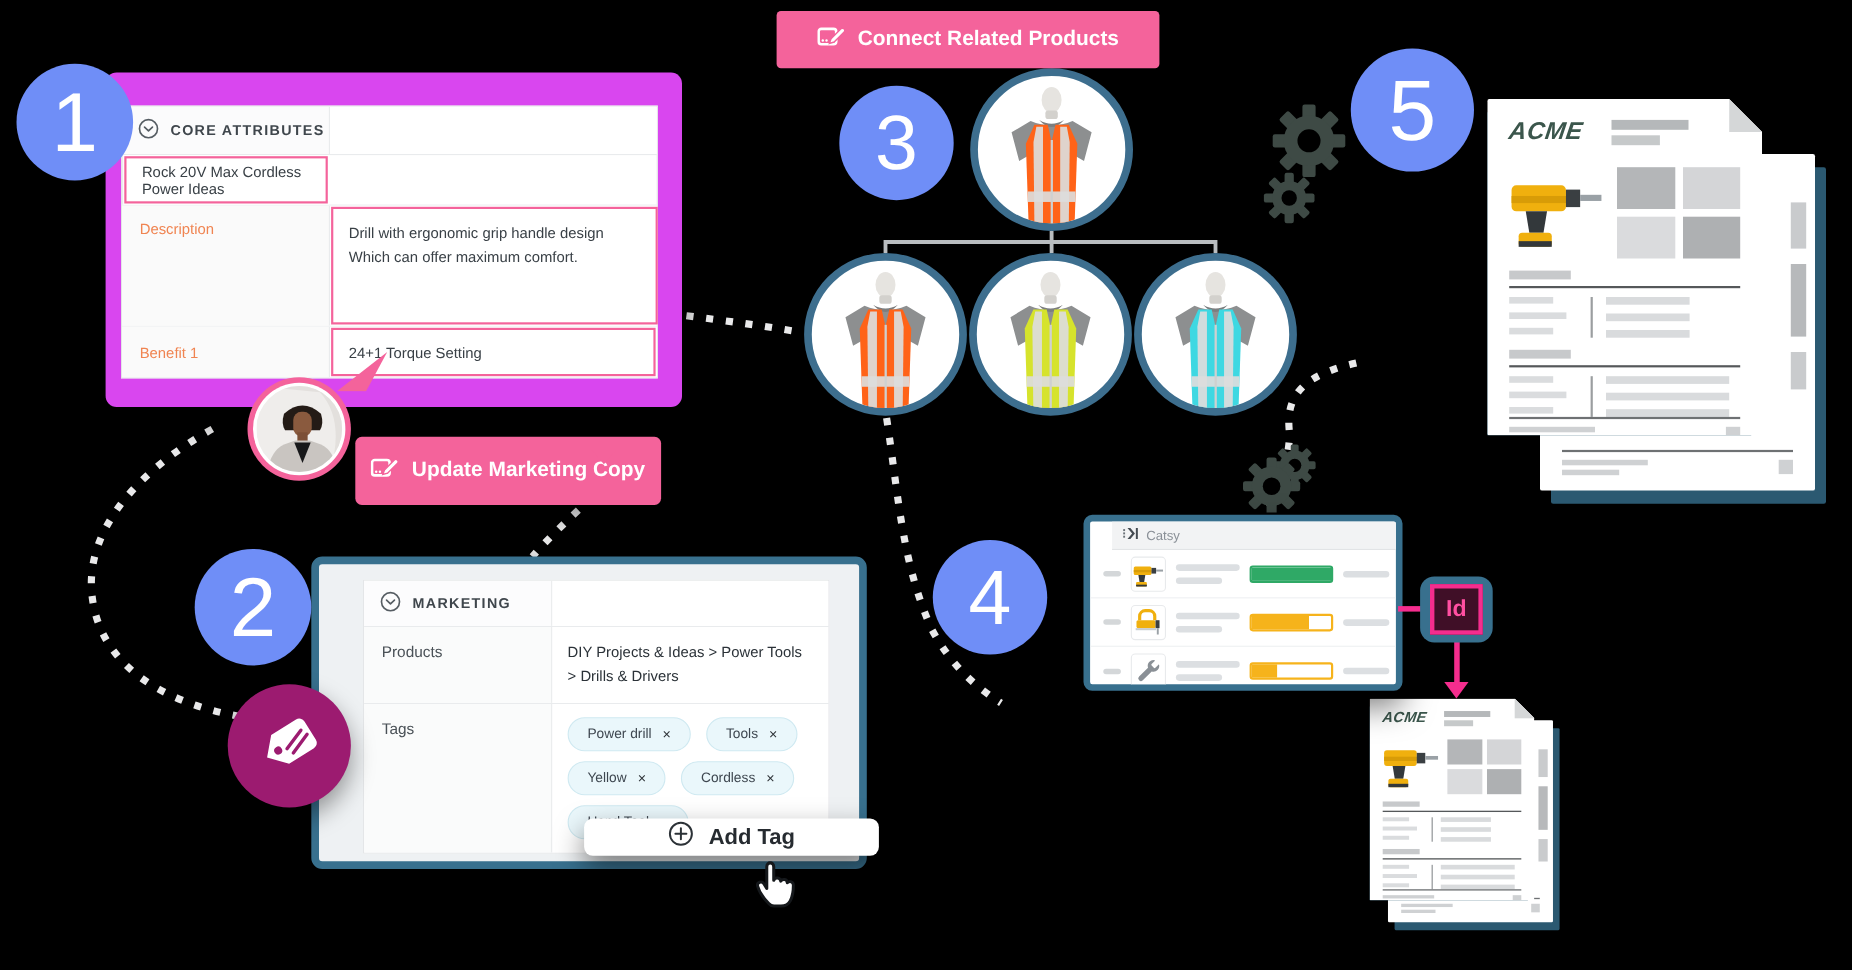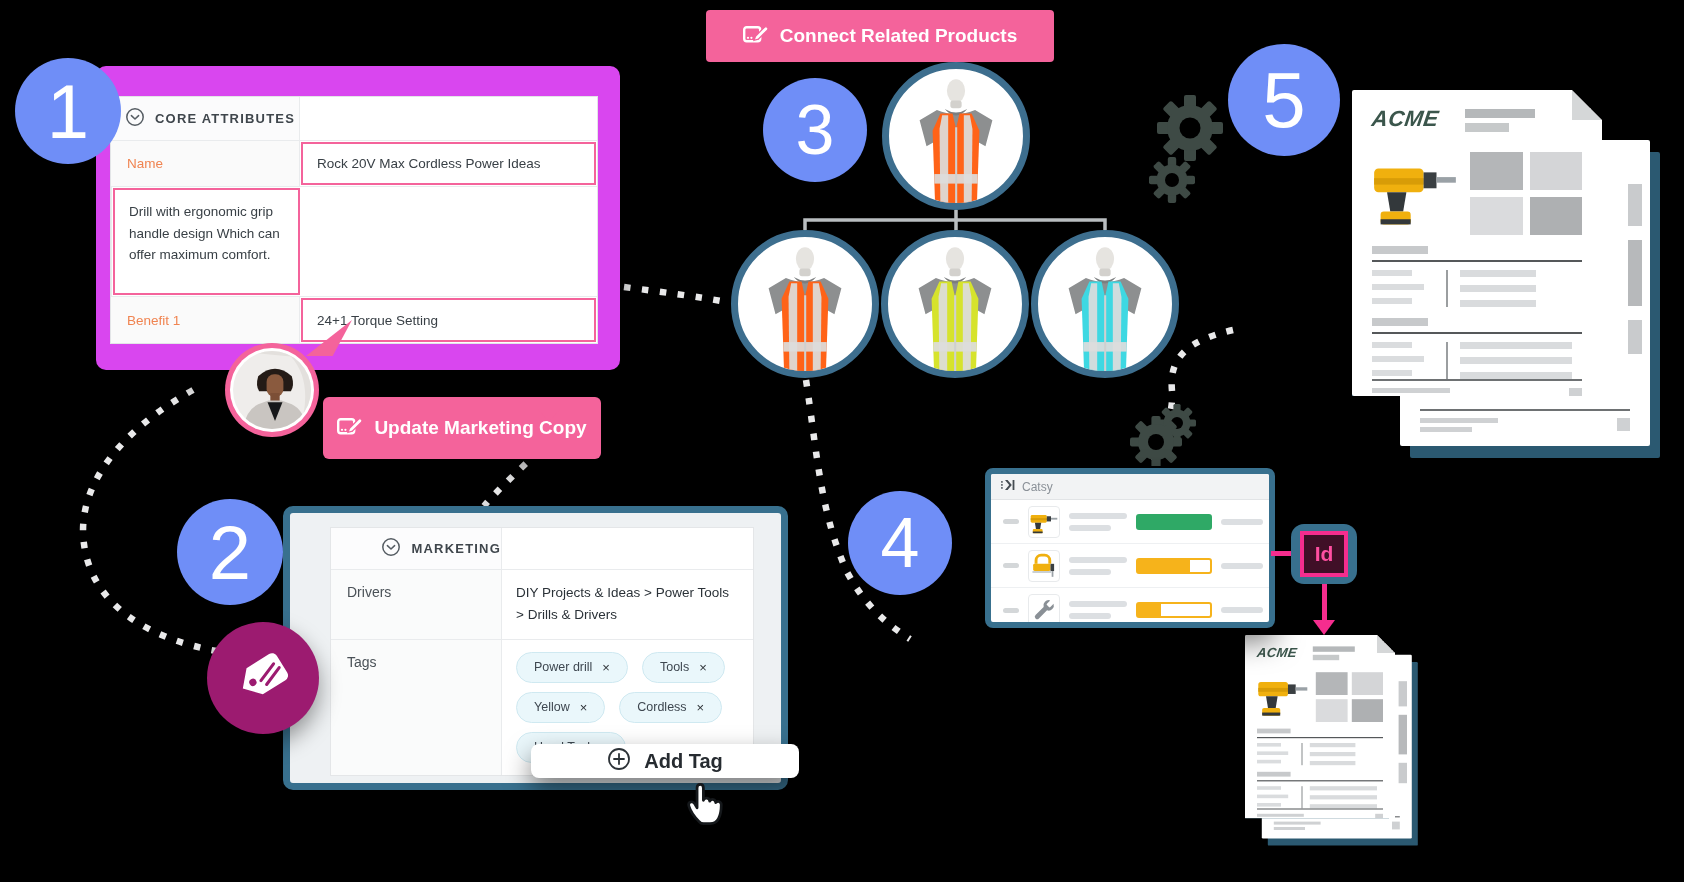--- a/index.html
+++ b/index.html
@@ -61,21 +61,21 @@
   
   .frame{position:absolute;border:7px solid #38708e;border-radius:10px;background:#eef1f3;
          box-shadow:0 14px 28px rgba(0,0,0,.5);z-index:3;}
   #mkt-window{left:283px;top:506px;width:505px;height:284px;overflow:hidden;}
   .mkt-table{position:absolute;left:40px;top:14px;width:424px;background:#fff;
              border:1px solid #e4e6e8;}
   .m-row{display:grid;grid-template-columns:170px 1fr;border-bottom:1px solid #e9ebed;}
   .m-row:last-child{border-bottom:none;}
   .m-head{height:42px;}
   .m-head .mcell-l{background:#fcfcfd;display:flex;align-items:center;gap:10px;padding-left:14px;
-                   font-size:13px;font-weight:700;letter-spacing:1.2px;color:#3f464c;justify-content:flex-end;}
+                   font-size:13px;font-weight:700;letter-spacing:1.2px;color:#3f464c;}
   .mcell-l{background:#fafbfb;display:flex;align-items:flex-start;padding:14px 0 0 16px;
            font-size:14px;color:#4a5157;}
   .m-head .mcell-l{padding-top:0;align-items:center;}
   .mcell-v{background:#fff;border-left:1px solid #e9ebed;padding:12px 14px;}
   .cat-val{font-size:13.5px;color:#2b3238;line-height:1.65;width:215px;}
   .tagrows{display:flex;flex-direction:column;gap:9px;}
   .tagrow{display:flex;gap:14px;}
   .pill{display:inline-flex;align-items:center;gap:10px;background:#eaf7fb;
         border:1px solid #cfe9f1;border-radius:16px;padding:7px 17px;
         font-size:12.5px;color:#3e4750;white-space:nowrap;}
@@ -96,21 +96,21 @@
   .prodcircle svg{position:absolute;left:50%;bottom:-4px;transform:translateX(-50%);}
   #pc-top{left:882px;top:62px;z-index:4;}
   #pc-a{left:731px;top:230px;}
   #pc-b{left:881px;top:230px;}
   #pc-c{left:1031px;top:230px;}
 
   
   #catsy{left:985px;top:468px;width:290px;height:160px;border-width:6px;border-radius:8px;
          background:#fff;overflow:hidden;}
   .c-title{height:26px;background:#f2f3f4;border-bottom:1px solid #e2e4e6;display:flex;
-           align-items:center;gap:7px;padding:0 10px;font-size:12px;color:#8a9097;}
+           align-items:center;gap:7px;padding:0 10px;font-size:12px;color:#8a9097;margin-left:20px;}
   .c-row{height:44px;display:flex;align-items:center;gap:9px;padding:0 12px;
          border-bottom:1px solid #eef0f2;}
   .c-row:last-child{border-bottom:none;}
   .dash{width:16px;height:5px;border-radius:3px;background:#d4d7d9;flex:none;}
   .thumb{width:32px;height:32px;border:1px solid #e8eaec;border-radius:4px;flex:none;
          display:flex;align-items:center;justify-content:center;background:#fff;}
   .barcol{display:flex;flex-direction:column;gap:6px;flex:none;}
   .gbar{height:6px;border-radius:3px;background:#dcdfe2;}
   .pg{width:76px;height:16px;border-radius:3px;border:2px solid var(--pc);flex:none;background:#fff;}
   .pg i{display:block;height:100%;background:var(--pc);}
@@ -201,26 +201,26 @@
             <svg width="20" height="20" viewBox="0 0 20 20">
                 <circle cx="10" cy="10" r="8.2" fill="none" stroke="#565d63" stroke-width="1.5"></circle>
                 <path d="M6.4 8.6 L10 12 L13.6 8.6" fill="none" stroke="#565d63" stroke-width="1.5" stroke-linecap="round" stroke-linejoin="round"></path>
               </svg>
           </span>
           <span>CORE ATTRIBUTES</span>
         </div>
         <div class="cell-v"></div>
       </div>
       <div class="a-row r-name">
-        <div class="cell-l">Name</div>
         <div class="cell-v">
             <div class="field">Rock 20V Max Cordless Power Ideas</div>
           </div>
       </div>
       <div class="a-row r-desc">
+        <div class="cell-l">Description</div>
         <div class="cell-v">
             <div class="field multi">Drill with ergonomic grip handle design Which can offer maximum comfort.</div>
           </div>
       </div>
       <div class="a-row r-ben">
         <div class="cell-l">Benefit 1</div>
         <div class="cell-v">
             <div class="field">24+1 Torque Setting</div>
           </div>
       </div>
@@ -268,21 +268,21 @@
             <svg width="20" height="20" viewBox="0 0 20 20">
                 <circle cx="10" cy="10" r="8.2" fill="none" stroke="#565d63" stroke-width="1.5"></circle>
                 <path d="M6.4 8.6 L10 12 L13.6 8.6" fill="none" stroke="#565d63" stroke-width="1.5" stroke-linecap="round" stroke-linejoin="round"></path>
               </svg>
           </span>
           <span>MARKETING</span>
         </div>
         <div class="mcell-v"></div>
       </div>
       <div class="m-row">
-        <div class="mcell-l">Drivers</div>
+        <div class="mcell-l">Products</div>
         <div class="mcell-v">
             <div class="cat-val">DIY Projects &amp; Ideas &gt; Power Tools &gt; Drills &amp; Drivers</div>
           </div>
       </div>
       <div class="m-row">
         <div class="mcell-l">Tags</div>
         <div class="mcell-v">
           <div class="tagrows">
             <div class="tagrow">
               <span class="pill">

